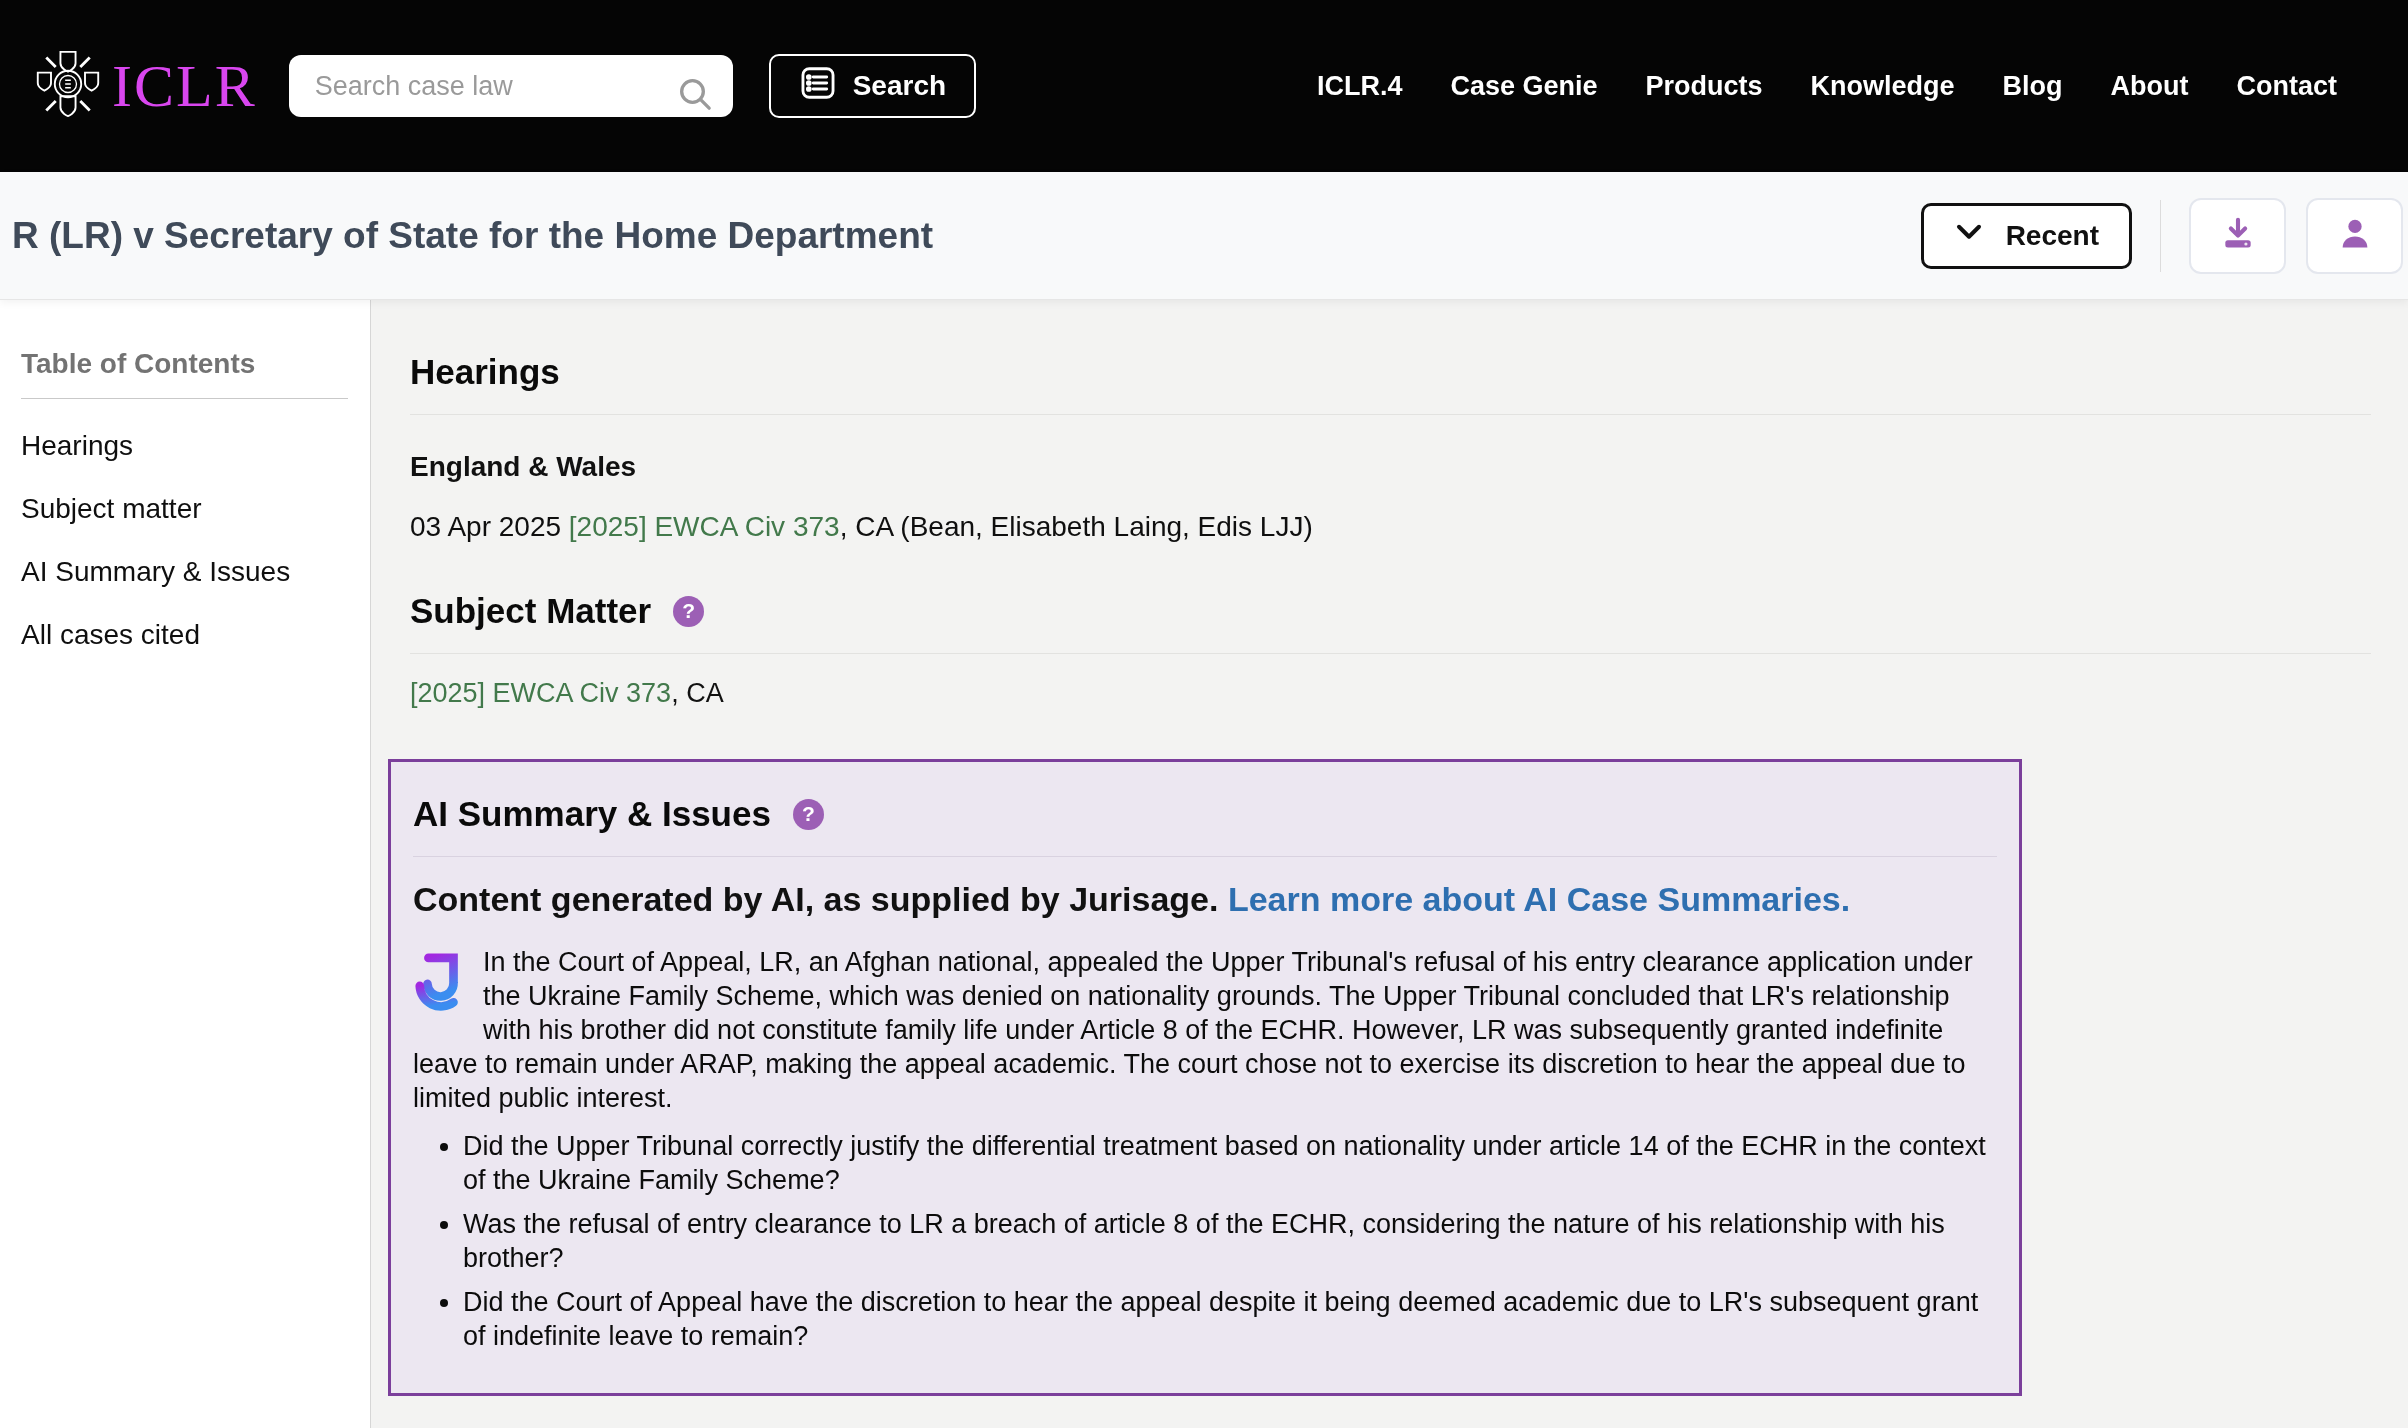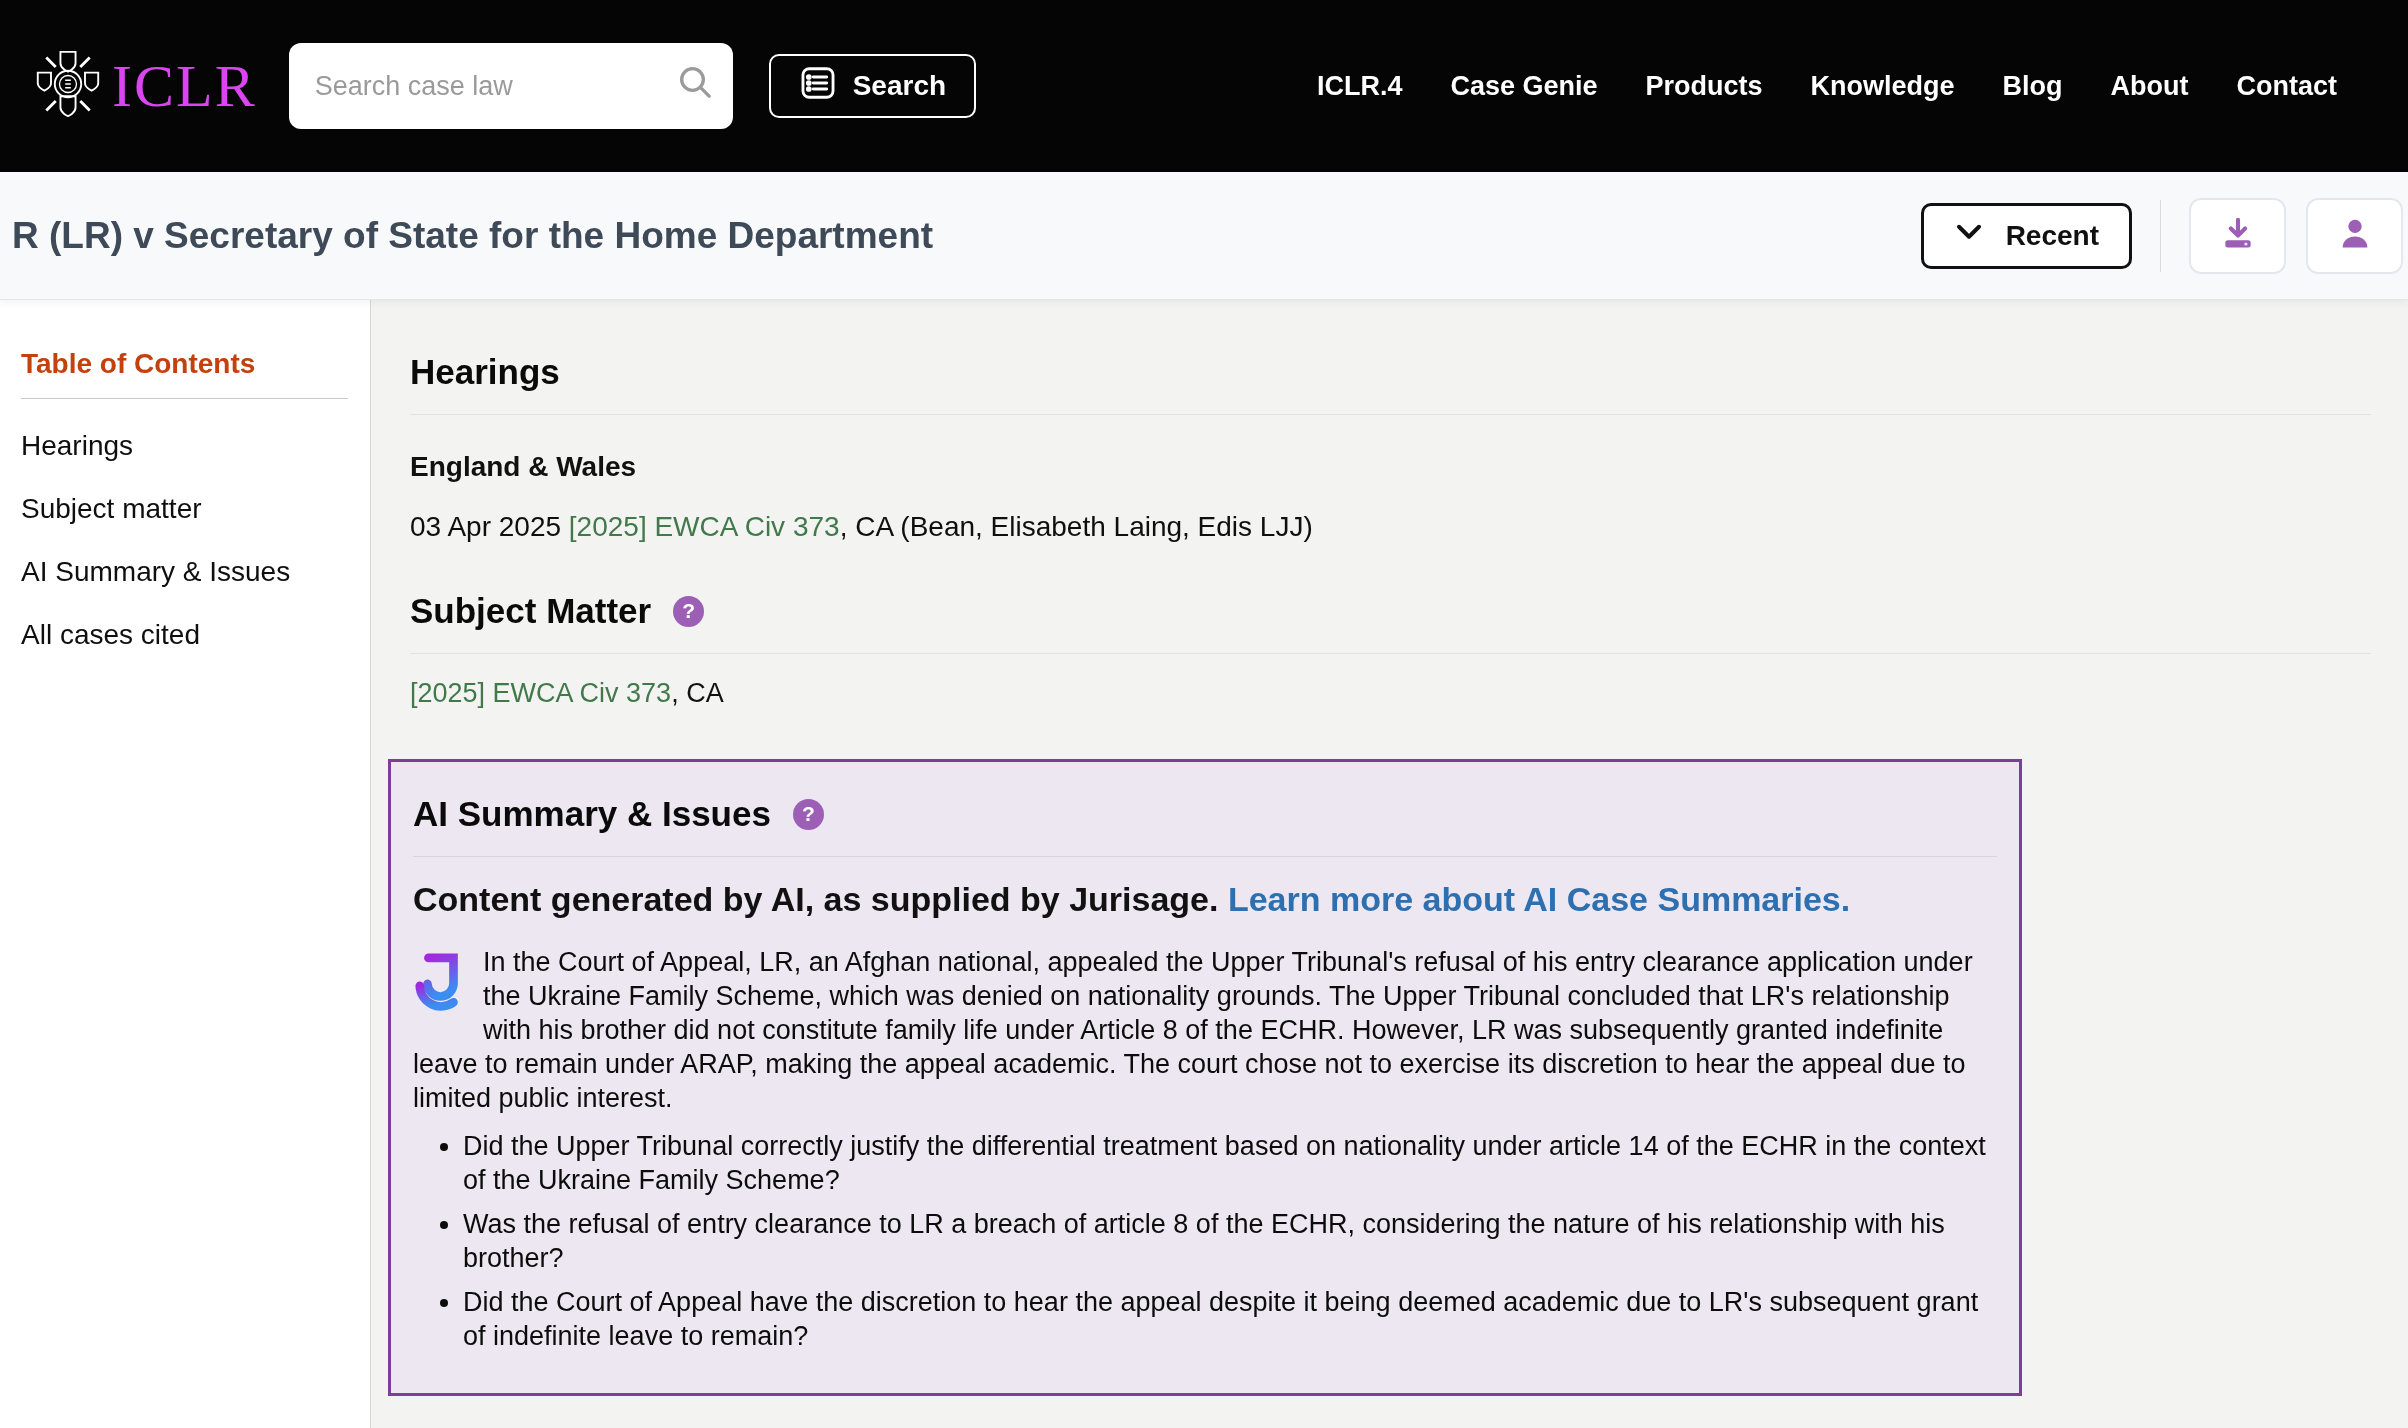--- a/index.html
+++ b/index.html
@@ -15,21 +15,21 @@
     height:172px; background:#050505; display:flex; align-items:center;
     padding-left:34px;
   }
   .logo { display:flex; align-items:center; gap:10px; cursor:pointer; }
   .logo-text {
     font-family:Liberation Serif, serif; font-size:60px; color:#d946ef;
     letter-spacing:2px;
   }
   .search-wrap { position:relative; margin-left:32px; }
   .search-input {
-    width:444px; height:86px; border:none; border-radius:12px;
+    width:444px; height:62px; border:none; border-radius:12px;
     font-size:27px; padding:0 64px 0 26px; color:#333;
     font-family:"Liberation Sans", sans-serif; outline:none; background:#fff;
   }
   .search-input::placeholder { color:#9a9a9a; }
   .search-magnifier { position:absolute; right:18px; top:19px; }
   .search-btn {
     margin-left:36px; height:64px; min-width:196px; background:#050505;
     border:2px solid #fff; border-radius:10px; color:#fff;
     font-size:28px; font-weight:600; display:flex; align-items:center;
     justify-content:center; gap:16px; cursor:pointer;
@@ -65,21 +65,21 @@
   }
   .icon-btn + .icon-btn { margin-left:20px; }
 
   
   .content { display:flex; height:1128px; }
   .sidebar {
     width:371px; background:#fff; border-right:1px solid #d6d6d6;
     padding:48px 22px 0 21px; flex-shrink:0;
   }
   .toc-heading {
-    font-size:28px; font-weight:700; color:#c2410c; margin:0 0 18px 0;
+    font-size:28px; font-weight:700; color:#737373; margin:0 0 18px 0;
     padding-bottom:18px; border-bottom:1px solid #c9c9c9;
   }
   .toc-item {
     font-size:28px; color:#0f0f0f; margin-top:31px; cursor:pointer;
   }
 
   .main { flex:1; padding:26px 15px 0 17px; }
   .section { padding:0 22px; }
   .section h2 {
     font-size:35px; font-weight:800; color:#0a0a0a; margin:26px 0 22px 0;

